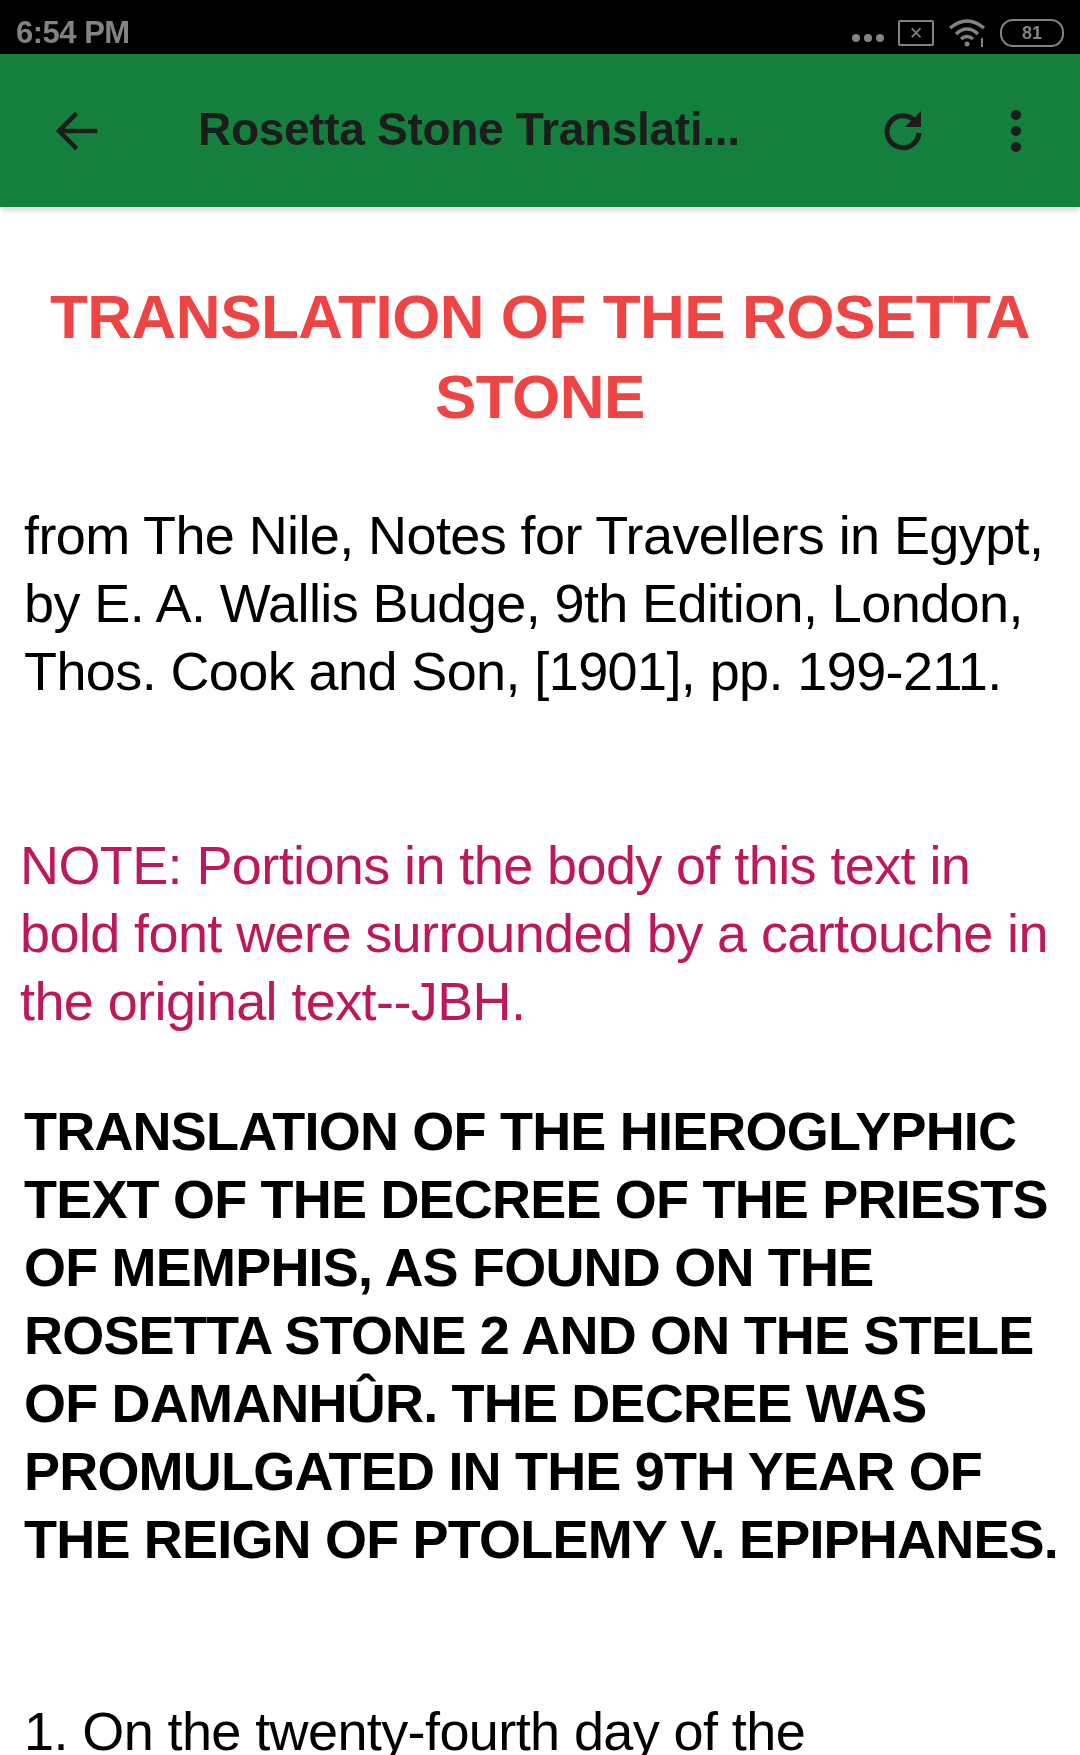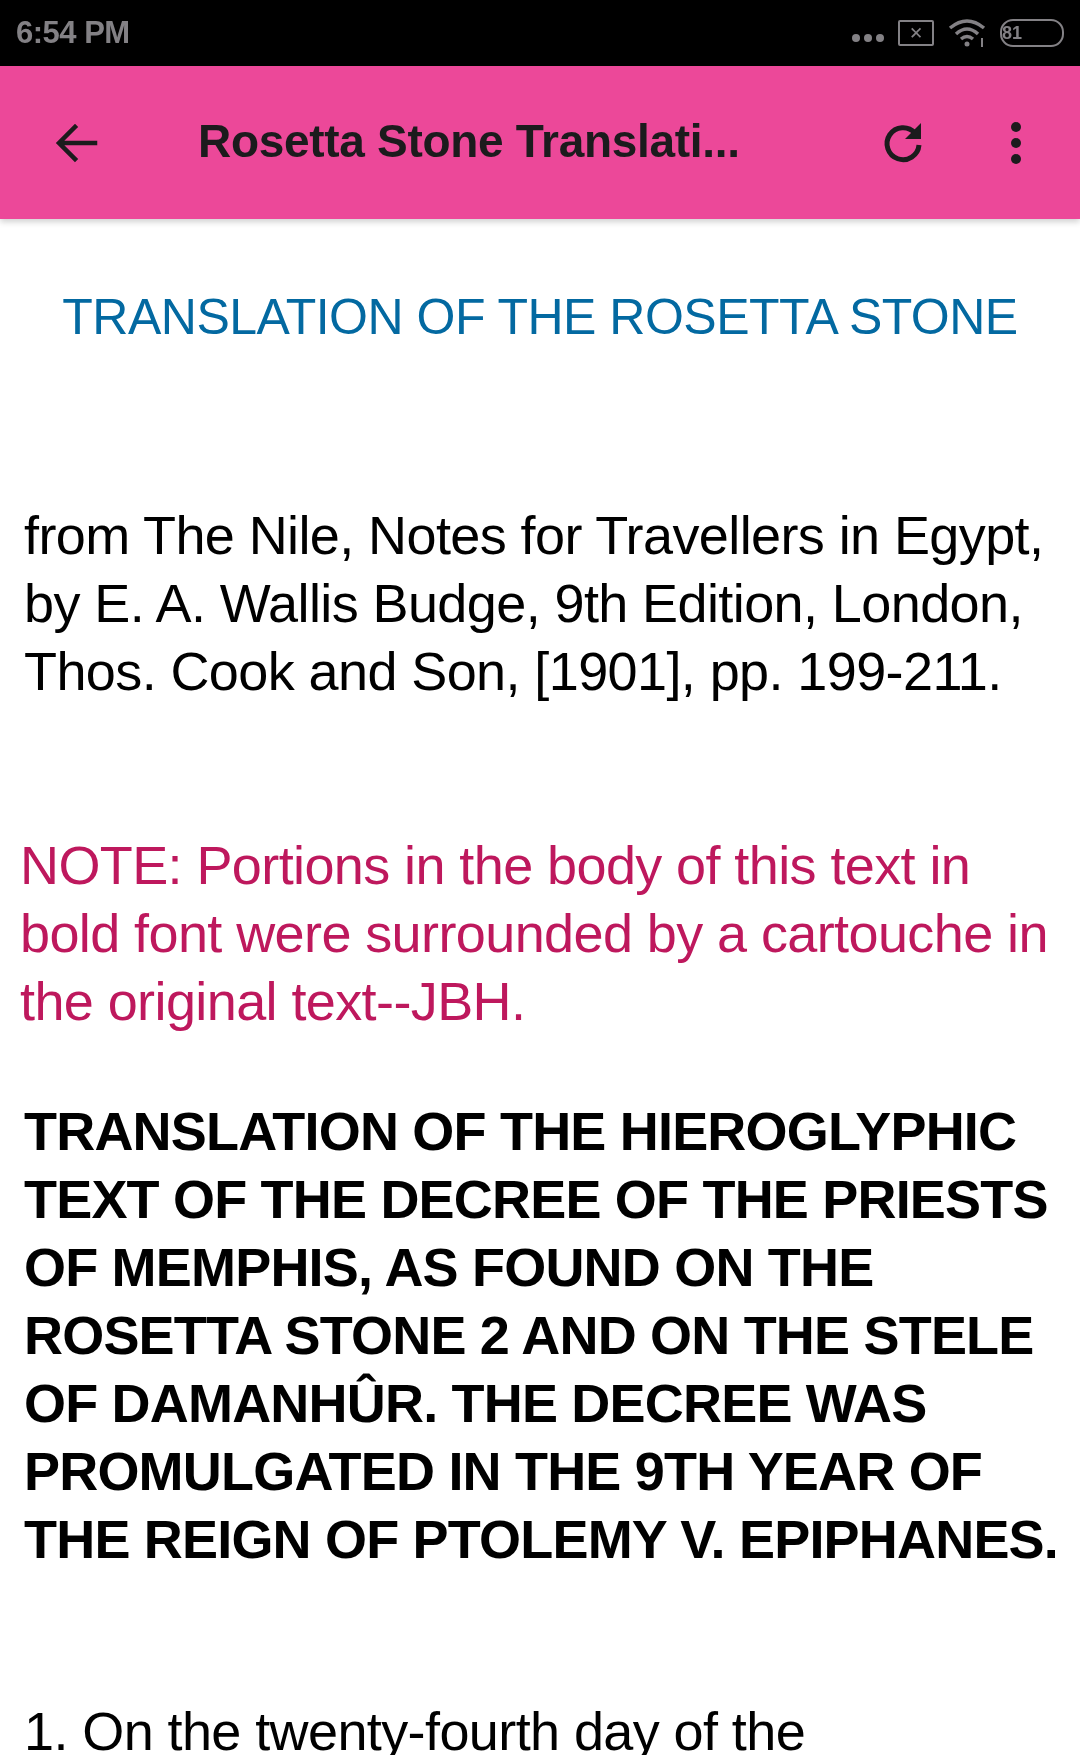--- a/index.html
+++ b/index.html
@@ -24,26 +24,26 @@
   .status-dots span { width: 8px; height: 8px; border-radius: 50%; background: #838185; display: block; }
   .sim-icon {
     width: 32px; height: 22px; border: 2.5px solid #838185; border-radius: 2px;
     display: flex; align-items: center; justify-content: center;
     font-size: 17px; color: #838185; font-weight: bold; line-height: 1;
     clip-path: polygon(0 0, 100% 0, 100% 100%, 0 100%);
   }
   .wifi-icon { width: 38px; height: 30px; }
   .battery {
     width: 60px; height: 24px; border: 2.5px solid #838185; border-radius: 13px;
-    display: flex; align-items: center; justify-content: flex-start;
+    display: flex; align-items: center; justify-content: center;
     font-size: 18px; color: #838185; font-weight: bold;
   }
   .app-bar {
-    position: absolute; left: 0; top: 66px; width: 1080px; height: 153px;
-    background: #ec4899;
+    position: absolute; left: 0; top: 54px; width: 1080px; height: 153px;
+    background: #15803d;
     box-shadow: 0 3px 6px rgba(0,0,0,0.18);
     display: flex; align-items: center;
   }
   .back-btn {
     position: absolute; left: 44px; top: 44px; width: 66px; height: 66px;
     display: flex; align-items: center; justify-content: center; cursor: pointer;
   }
   .app-title {
     position: absolute; left: 198px; top: 48px;
     font-size: 46px; font-weight: bold; color: #1c1b1d;
@@ -55,22 +55,22 @@
   }
   .more-btn {
     position: absolute; left: 986px; top: 44px; width: 60px; height: 66px;
     display: flex; align-items: center; justify-content: center; cursor: pointer;
   }
   .content {
     position: absolute; left: 0; top: 219px; width: 1080px;
   }
   .doc-title {
     position: absolute; left: 20px; top: 58px; width: 1040px;
-    text-align: center; font-size: 50px; font-weight: normal; line-height: 80px;
-    color: #0369a1; letter-spacing: -0.5px;
+    text-align: center; font-size: 62px; font-weight: bold; line-height: 80px;
+    color: #ef4444; letter-spacing: -0.5px;
   }
   .source {
     position: absolute; left: 24px; top: 282px; width: 1040px;
     font-size: 54px; line-height: 68px; color: #000; letter-spacing: -0.6px;
   }
   .note {
     position: absolute; left: 20px; top: 612px; width: 1040px;
     text-align: left; font-size: 54px; line-height: 68px; color: #be185d; letter-spacing: -0.6px;
   }
   .heading {

